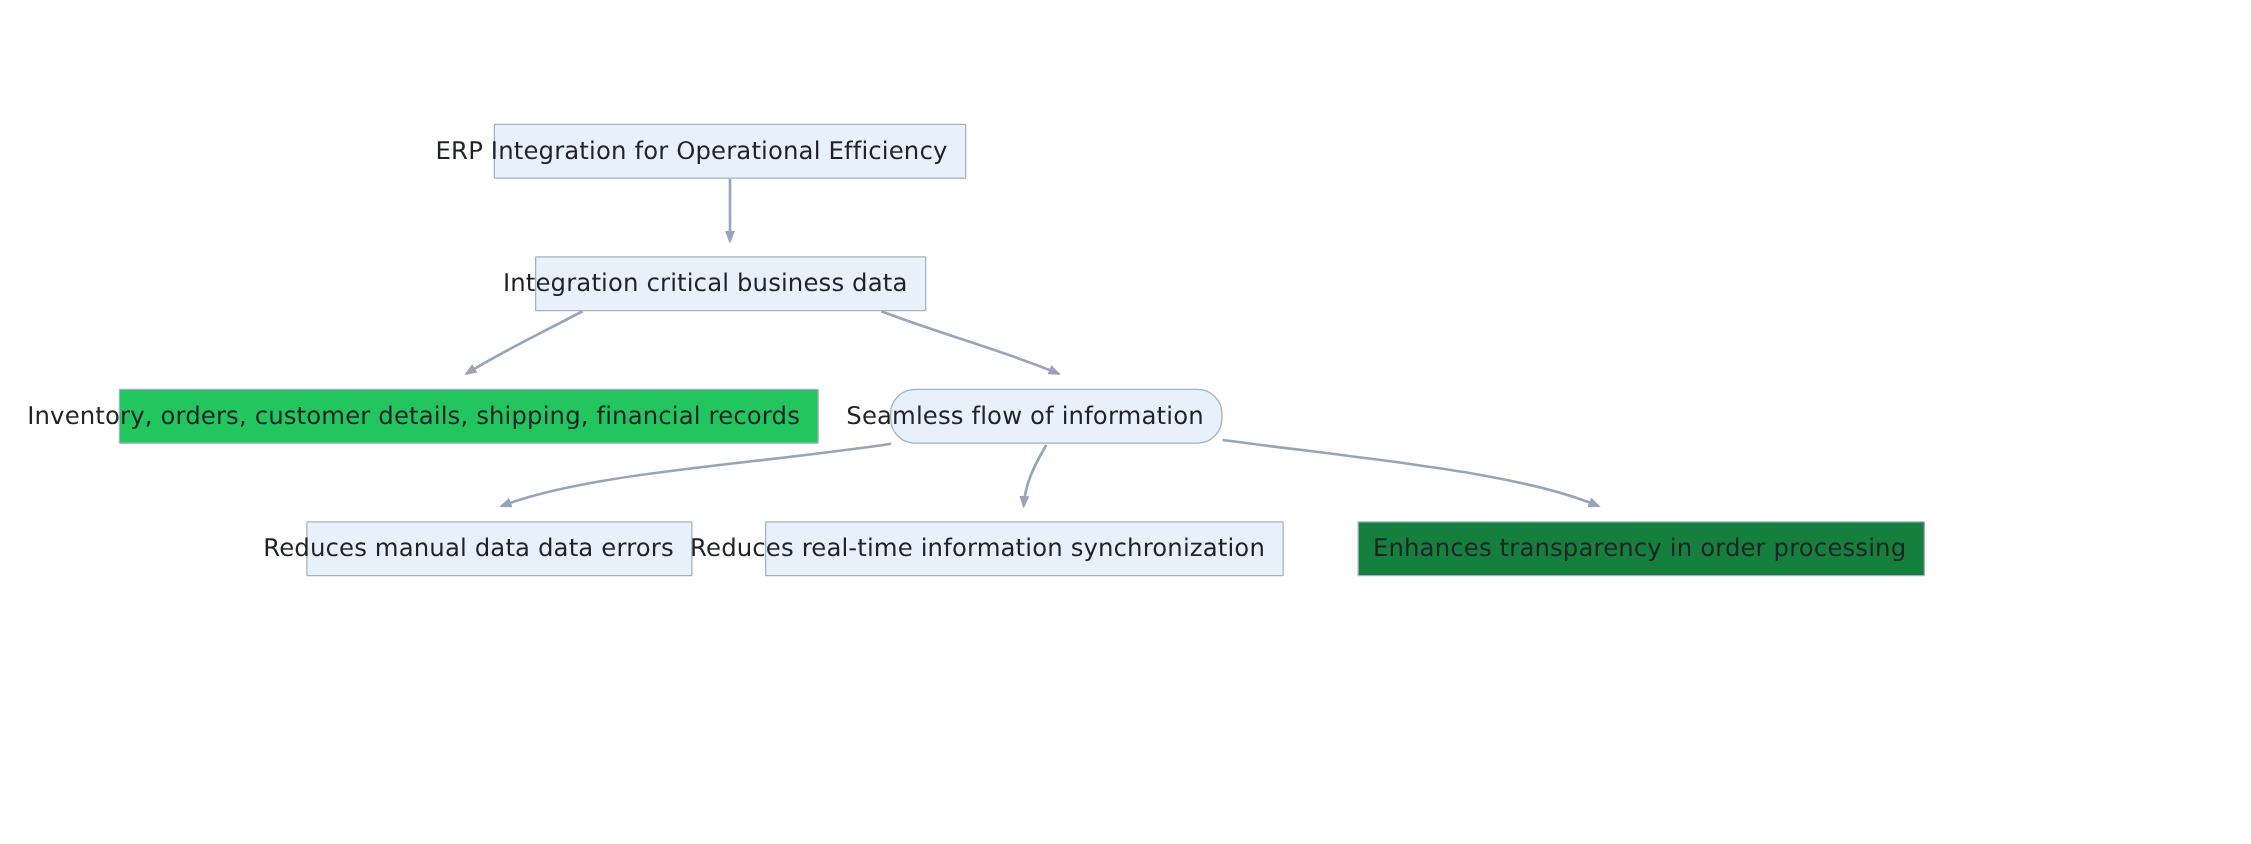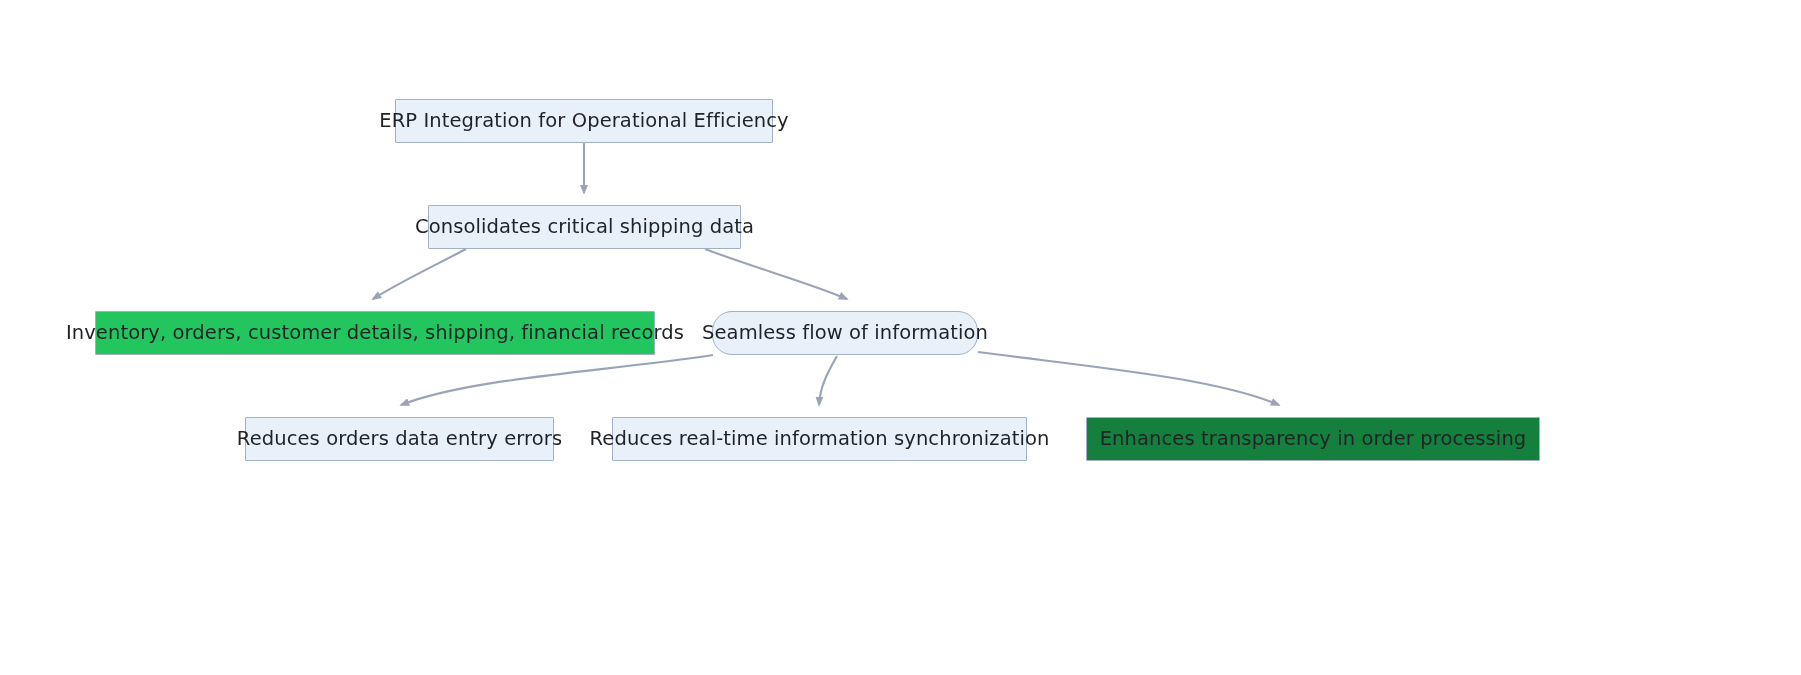--- a/index.html
+++ b/index.html
@@ -27,21 +27,21 @@
     pointer-events: none;
   }
   .node {
     position: absolute;
     box-sizing: border-box;
     background: #e8f0fa;
     border: 1px solid #a3b1c6;
     border-radius: 1px;
     display: flex;
     align-items: center;
-    justify-content: center;
+    justify-content: flex-end;
     padding: 0 14px;
     z-index: 2;
   }
   .node-label {
     font-family: "DejaVu Sans", "Liberation Sans", sans-serif;
     font-size: 19.5px;
     line-height: 1.2;
     color: #1f2227;
     white-space: nowrap;
     letter-spacing: 0.1px;
@@ -70,33 +70,33 @@
     <path d="M 837,356 C 826,375 820,388 819,405" fill="none" stroke="#9aa3b8" stroke-width="2.1" marker-end="url(#arrowhead)"></path>
 
     <path d="M 978,352 C 1100,368 1215,378 1279,405" fill="none" stroke="#9aa3b8" stroke-width="2.1" marker-end="url(#arrowhead)"></path>
   </svg>
 
   <div class="node" style="left: 395px; top: 99px; width: 378px; height: 44px; background: rgb(232, 240, 250); border-color: rgb(163, 177, 198); color: rgb(31, 34, 39);">
     <span class="node-label">ERP Integration for Operational Efficiency</span>
   </div>
 
   <div class="node" style="left: 428px; top: 205px; width: 313px; height: 44px; background: rgb(232, 240, 250); border-color: rgb(163, 177, 198); color: rgb(31, 34, 39);">
-    <span class="node-label">Consolidates critical shipping data</span>
+    <span class="node-label">Integration critical business data</span>
   </div>
 
   <div class="node" style="left: 95px; top: 311px; width: 560px; height: 44px; background: #22c55e; border-color: rgb(163, 177, 198); color: rgb(31, 34, 39);">
     <span class="node-label">Inventory, orders, customer details, shipping, financial records</span>
   </div>
 
   <div class="node" style="left: 712px; top: 311px; width: 266px; height: 44px; background: rgb(232, 240, 250); border-color: rgb(163, 177, 198); color: rgb(31, 34, 39); border-radius: 20px;">
     <span class="node-label">Seamless flow of information</span>
   </div>
 
   <div class="node" style="left: 245px; top: 417px; width: 309px; height: 44px; background: rgb(232, 240, 250); border-color: rgb(163, 177, 198); color: rgb(31, 34, 39);">
-    <span class="node-label">Reduces orders data entry errors</span>
+    <span class="node-label">Reduces manual data data errors</span>
   </div>
 
   <div class="node" style="left: 612px; top: 417px; width: 415px; height: 44px; background: rgb(232, 240, 250); border-color: rgb(163, 177, 198); color: rgb(31, 34, 39);">
     <span class="node-label">Reduces real-time information synchronization</span>
   </div>
 
   <div class="node" style="left: 1086px; top: 417px; width: 454px; height: 44px; background: #15803d; border-color: rgb(163, 177, 198); color: rgb(31, 34, 39);">
     <span class="node-label">Enhances transparency in order processing</span>
   </div>
 

